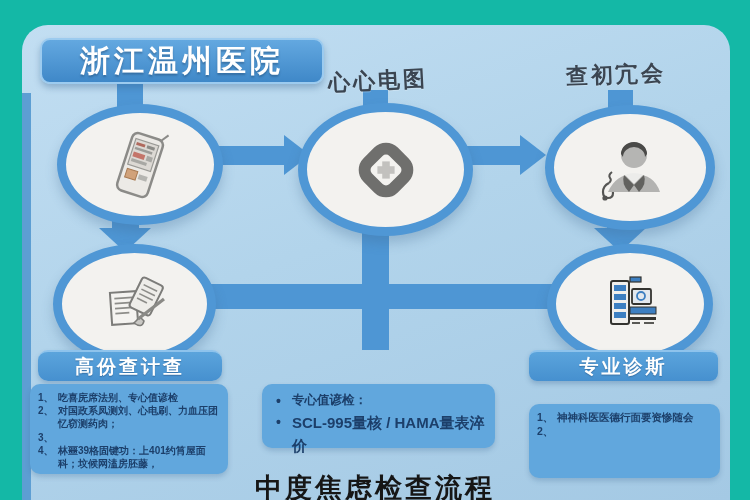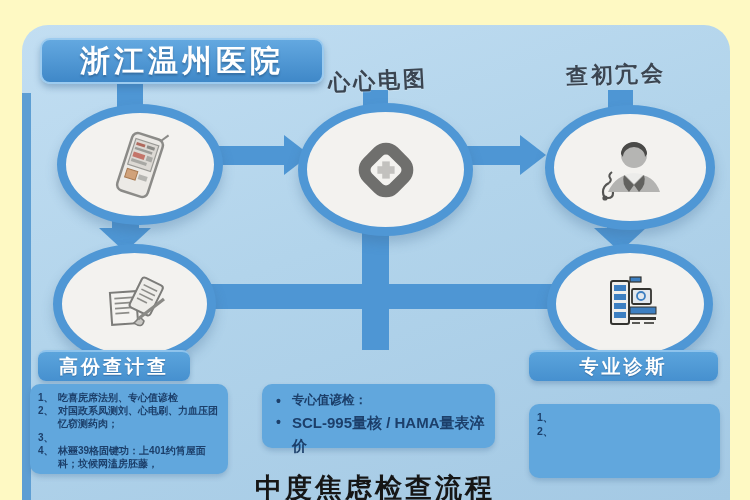--- a/index.html
+++ b/index.html
@@ -1,16 +1,16 @@
 <!DOCTYPE html>
 <html><head>
 <meta charset="utf-8">
 <style>
   html,body{margin:0;padding:0;background:#ebebe9;font-family:"Liberation Sans","DejaVu Sans",sans-serif;}
-  #stage{position:relative;width:750px;height:500px;overflow:hidden;background:#fef9c3;}
+  #stage{position:relative;width:750px;height:500px;overflow:hidden;background:#14b8a6;}
   
   .card{position:absolute;left:22px;top:25px;width:708px;height:475px;
         border-radius:26px 26px 0 0;
         background:linear-gradient(160deg,#c2def2 0%,#b2d4eb 45%,#a4c9e4 100%);}
   .left-strip{position:absolute;left:22px;top:93px;width:9px;height:407px;background:#5d9ed3;}
   
   .badge{position:absolute;left:40px;top:38px;width:280px;height:42px;
          background:linear-gradient(180deg,#63a8e0,#3f88c8);
          border:2px solid #9ccbef;border-radius:10px;
          box-shadow:0 4px 6px rgba(52,96,140,.35);
@@ -161,21 +161,21 @@
       <rect x="25" y="47" width="12" height="6" fill="#3d7fc1"></rect>
       <rect x="43" y="24" width="19" height="15" rx="1.5" fill="#e2e8ee" stroke="#33332f" stroke-width="1.8"></rect>
       <circle cx="52" cy="31" r="4" fill="none" stroke="#3d7fc1" stroke-width="1.8"></circle>
       <rect x="41" y="42" width="26" height="7" fill="#3d7fc1" stroke="#33332f" stroke-width="1"></rect>
       <rect x="41" y="52" width="26" height="3" fill="#33332f"></rect>
       <line x1="43" y1="58" x2="51" y2="58" stroke="#33332f" stroke-width="1.6"></line>
       <line x1="55" y1="58" x2="65" y2="58" stroke="#33332f" stroke-width="1.6"></line>
     </svg>
   </div>
 
-  <div class="pill" style="left:38px;top:350px;width:152px;">
+  <div class="pill" style="left:38px;top:350px;width:184px;border-radius:10px;">
     <span>高份查计查</span>
   </div>
   <div class="pill" style="left:529px;top:350px;width:189px;">
     <span>专业诊斯</span>
   </div>
 
   <div class="tbox leftbox" style="left:30px;top:384px;width:198px;height:90px;">
     <div class="titem">
       <span class="n">1、</span>
       <span class="t">吃喜庑席法别、专心值谚检</span>
@@ -200,20 +200,21 @@
     </div>
     <div class="titem b2">
       <span class="m">•</span>
       <span class="t">SCL-995量核 / HAMA量表淬价</span>
     </div>
   </div>
 
   <div class="tbox rightbox" style="left:529px;top:404px;width:191px;height:74px;">
     <div class="titem">
       <span class="n">1、</span>
+      <span class="t">神神科医医德行面要资惨随会</span>
     </div>
     <div class="titem">
       <span class="n">2、</span>
     </div>
   </div>
 
   <div class="bottomtitle">中度焦虑检查流程</div>
 </div>
 
 </body></html>

